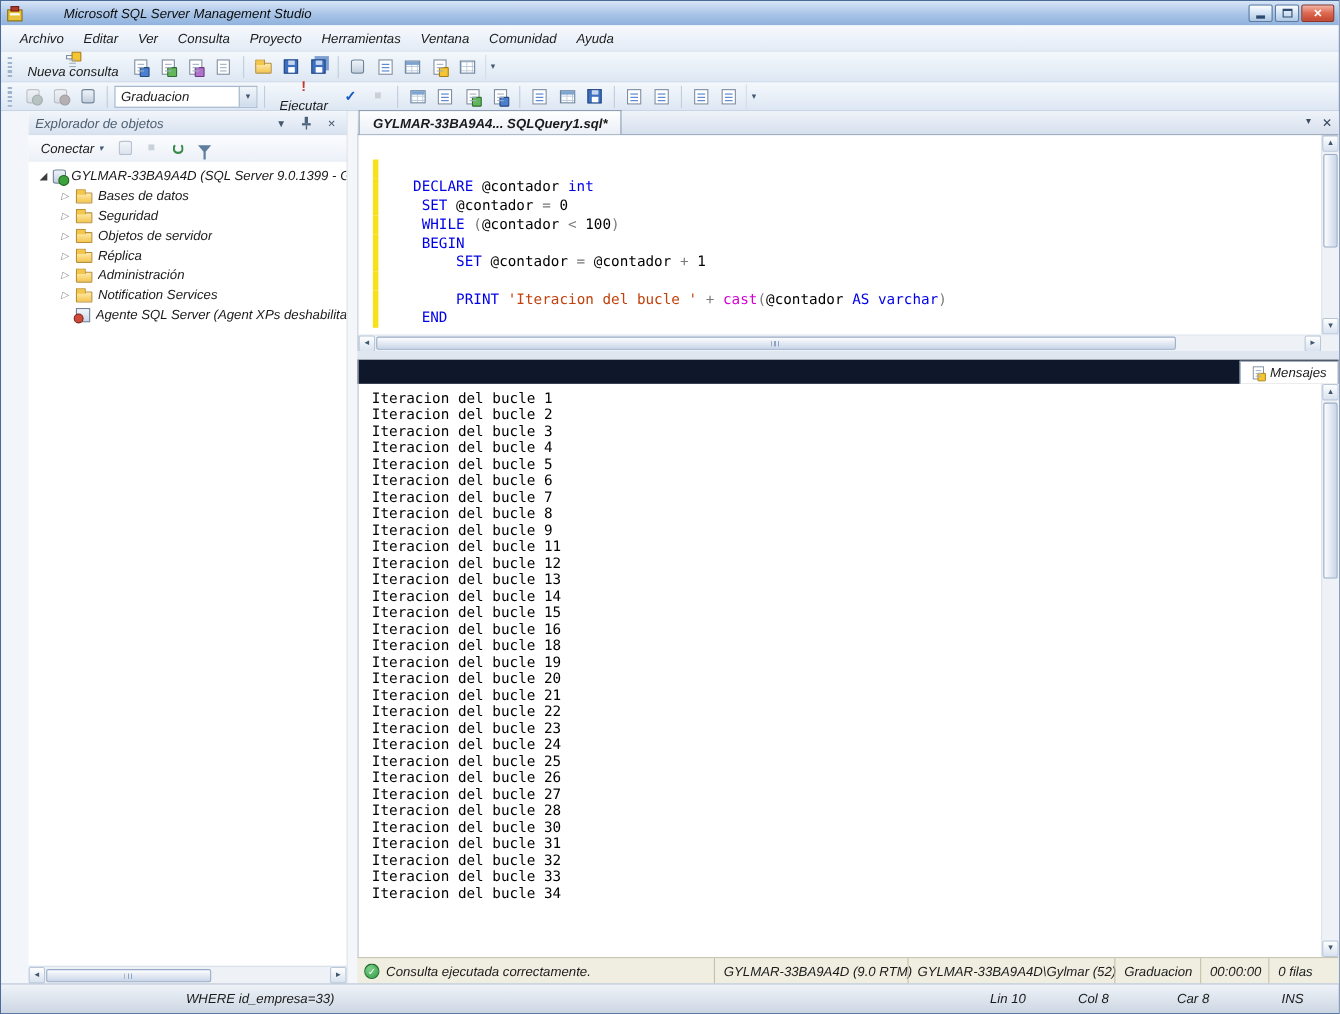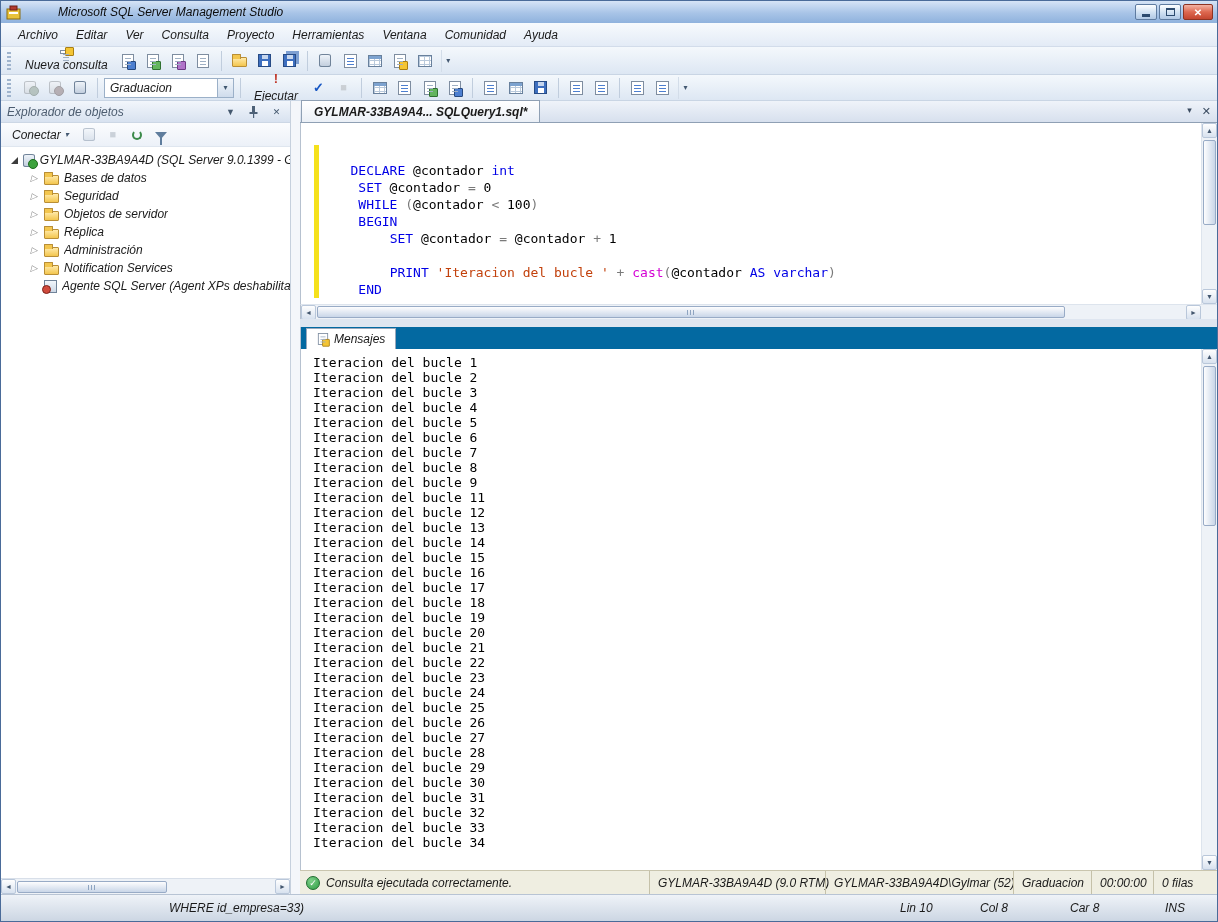--- a/index.html
+++ b/index.html
@@ -60,21 +60,21 @@
   .ic-funnel { width:0; height:0; border-left:6px solid transparent; border-right:6px solid transparent; border-top:7px solid #5f7d9d; margin-top:1px; }
   .ic-funnel::after { content:""; position:absolute; left:-1px; top:-1px; width:2px; height:7px; background:#5f7d9d; }
   .txt-check { color:#1857c4; font-weight:bold; font-size:13px; line-height:13px; }
   .txt-stop { color:#9aa5b1; font-size:11px; line-height:11px; }
   .txt-excl { color:#c0392b; font-weight:bold; font-size:13px; line-height:13px; font-style:normal; }
 
   
   .main { flex:1; display:flex; min-height:0; background:#f2f5fa; }
 
   
-  .sidebar { width:290px; flex:0 0 290px; display:flex; flex-direction:column; background:#fff; border-right:1px solid #c6d0dd; }
+  .sidebar { width:290px; flex:0 0 290px; display:flex; flex-direction:column; background:#fff; border-right:1px solid #c6d0dd;margin-left:25px; }
   .sb-header { height:22px; flex:0 0 22px; background:linear-gradient(#f2f6fb,#d8e2f0); border-bottom:1px solid #ccd7e5; display:flex; align-items:center; padding:0 6px; gap:8px; }
   .sb-title { flex:1; font-style:italic; color:#4d5d70; white-space:nowrap; }
   .sb-hbtn { width:15px; height:15px; display:flex; align-items:center; justify-content:center; color:#44586e; font-size:9px; }
   .sb-connectbar { height:24px; flex:0 0 24px; background:linear-gradient(#fbfcfe,#ecf1f8); border-bottom:1px solid #dfe6ef; display:flex; align-items:center; padding:0 5px; gap:4px; }
   .connect-btn { display:flex; align-items:center; gap:4px; padding:2px 6px; font-style:italic; border-radius:2px; }
   .chevron-sm { font-size:8px; color:#445972; }
   .sb-tbtn { width:20px; height:20px; display:flex; align-items:center; justify-content:center; border-radius:2px; }
 
   .tree { flex:1; min-height:0; overflow:hidden; padding:4px 0 0 0; background:#fff; }
   .tree-row { height:18px; display:flex; align-items:center; gap:5px; font-style:italic; white-space:nowrap; padding-left:10px; cursor:default; }
@@ -116,21 +116,21 @@
   .vspacer { flex:1; }
   .hscroll { height:15px; flex:0 0 15px; background:#eef2f7; border-top:1px solid #dde4ed; display:flex; align-items:center; }
   .hthumb { height:12px; background:linear-gradient(#fdfdfe,#c9d6e8); border:1px solid #98abc6; border-radius:2px; margin:0 1px; position:relative; }
   .hthumb::after { content:""; position:absolute; left:50%; top:3px; width:8px; height:5px; margin-left:-4px; background:repeating-linear-gradient(90deg,#8ea4c0 0 1px,transparent 1px 3px); }
   .hscroll-track { flex:1; display:flex; align-items:center; }
   .corner { width:16px; height:15px; background:#eef2f7; }
 
   .panel-gap { height:8px; flex:0 0 8px; background:#dfe6f0; }
 
   
-  .msg-tabstrip { height:22px; flex:0 0 22px; background:#0369a1; display:flex; align-items:flex-end; padding-left:5px; border-left:1px solid #b6c1cf; }
+  .msg-tabstrip { height:22px; flex:0 0 22px; background:#0f172a; display:flex; align-items:flex-end; padding-left:5px; border-left:1px solid #b6c1cf;justify-content:flex-end; }
   .msg-tab { height:21px; display:flex; align-items:center; gap:5px; padding:0 10px; background:#fff; border:1px solid #99a8bc; border-bottom:none; font-style:italic; }
   .msg-wrap { flex:1; min-height:0; display:flex; background:#fff; border-left:1px solid #b6c1cf; }
   .messages { flex:1; min-width:0; overflow:hidden; padding:6px 0 0 12px; }
   .msg-line { height:15px; line-height:15px; font-family:"DejaVu Sans Mono","Liberation Mono",monospace; font-size:13px; color:#000; white-space:pre; }
 
   
   .qstatus { height:24px; flex:0 0 24px; background:#efeee1; border-top:1px solid #c9c5ae; display:flex; align-items:center; padding-left:6px; font-style:italic; }
   .q-msg { flex:1; display:flex; align-items:center; gap:6px; white-space:nowrap; overflow:hidden; }
   .ok-badge { width:14px; height:14px; flex:0 0 14px; border-radius:50%; background:radial-gradient(circle at 35% 30%,#7fd08a,#2f9e44); border:1px solid #1e6b2e; color:#fff; font-size:9px; display:flex; align-items:center; justify-content:center; font-style:normal; }
   .q-seg { height:100%; display:flex; align-items:center; padding:0 8px; border-left:1px solid #c5c1a9; white-space:nowrap; justify-content:flex-start; }
@@ -493,33 +493,31 @@
             <div class="msg-line">Iteracion del bucle 6</div>
             <div class="msg-line">Iteracion del bucle 7</div>
             <div class="msg-line">Iteracion del bucle 8</div>
             <div class="msg-line">Iteracion del bucle 9</div>
             <div class="msg-line">Iteracion del bucle 11</div>
             <div class="msg-line">Iteracion del bucle 12</div>
             <div class="msg-line">Iteracion del bucle 13</div>
             <div class="msg-line">Iteracion del bucle 14</div>
             <div class="msg-line">Iteracion del bucle 15</div>
             <div class="msg-line">Iteracion del bucle 16</div>
-            <div class="msg-line">Iteracion del bucle 17</div>
             <div class="msg-line">Iteracion del bucle 18</div>
             <div class="msg-line">Iteracion del bucle 19</div>
             <div class="msg-line">Iteracion del bucle 20</div>
             <div class="msg-line">Iteracion del bucle 21</div>
             <div class="msg-line">Iteracion del bucle 22</div>
             <div class="msg-line">Iteracion del bucle 23</div>
             <div class="msg-line">Iteracion del bucle 24</div>
             <div class="msg-line">Iteracion del bucle 25</div>
             <div class="msg-line">Iteracion del bucle 26</div>
             <div class="msg-line">Iteracion del bucle 27</div>
             <div class="msg-line">Iteracion del bucle 28</div>
-            <div class="msg-line">Iteracion del bucle 29</div>
             <div class="msg-line">Iteracion del bucle 30</div>
             <div class="msg-line">Iteracion del bucle 31</div>
             <div class="msg-line">Iteracion del bucle 32</div>
             <div class="msg-line">Iteracion del bucle 33</div>
             <div class="msg-line">Iteracion del bucle 34</div>
           </div>
         <div class="vscroll">
           <span class="scroll-btn">
               <span>▲</span>
             </span>

